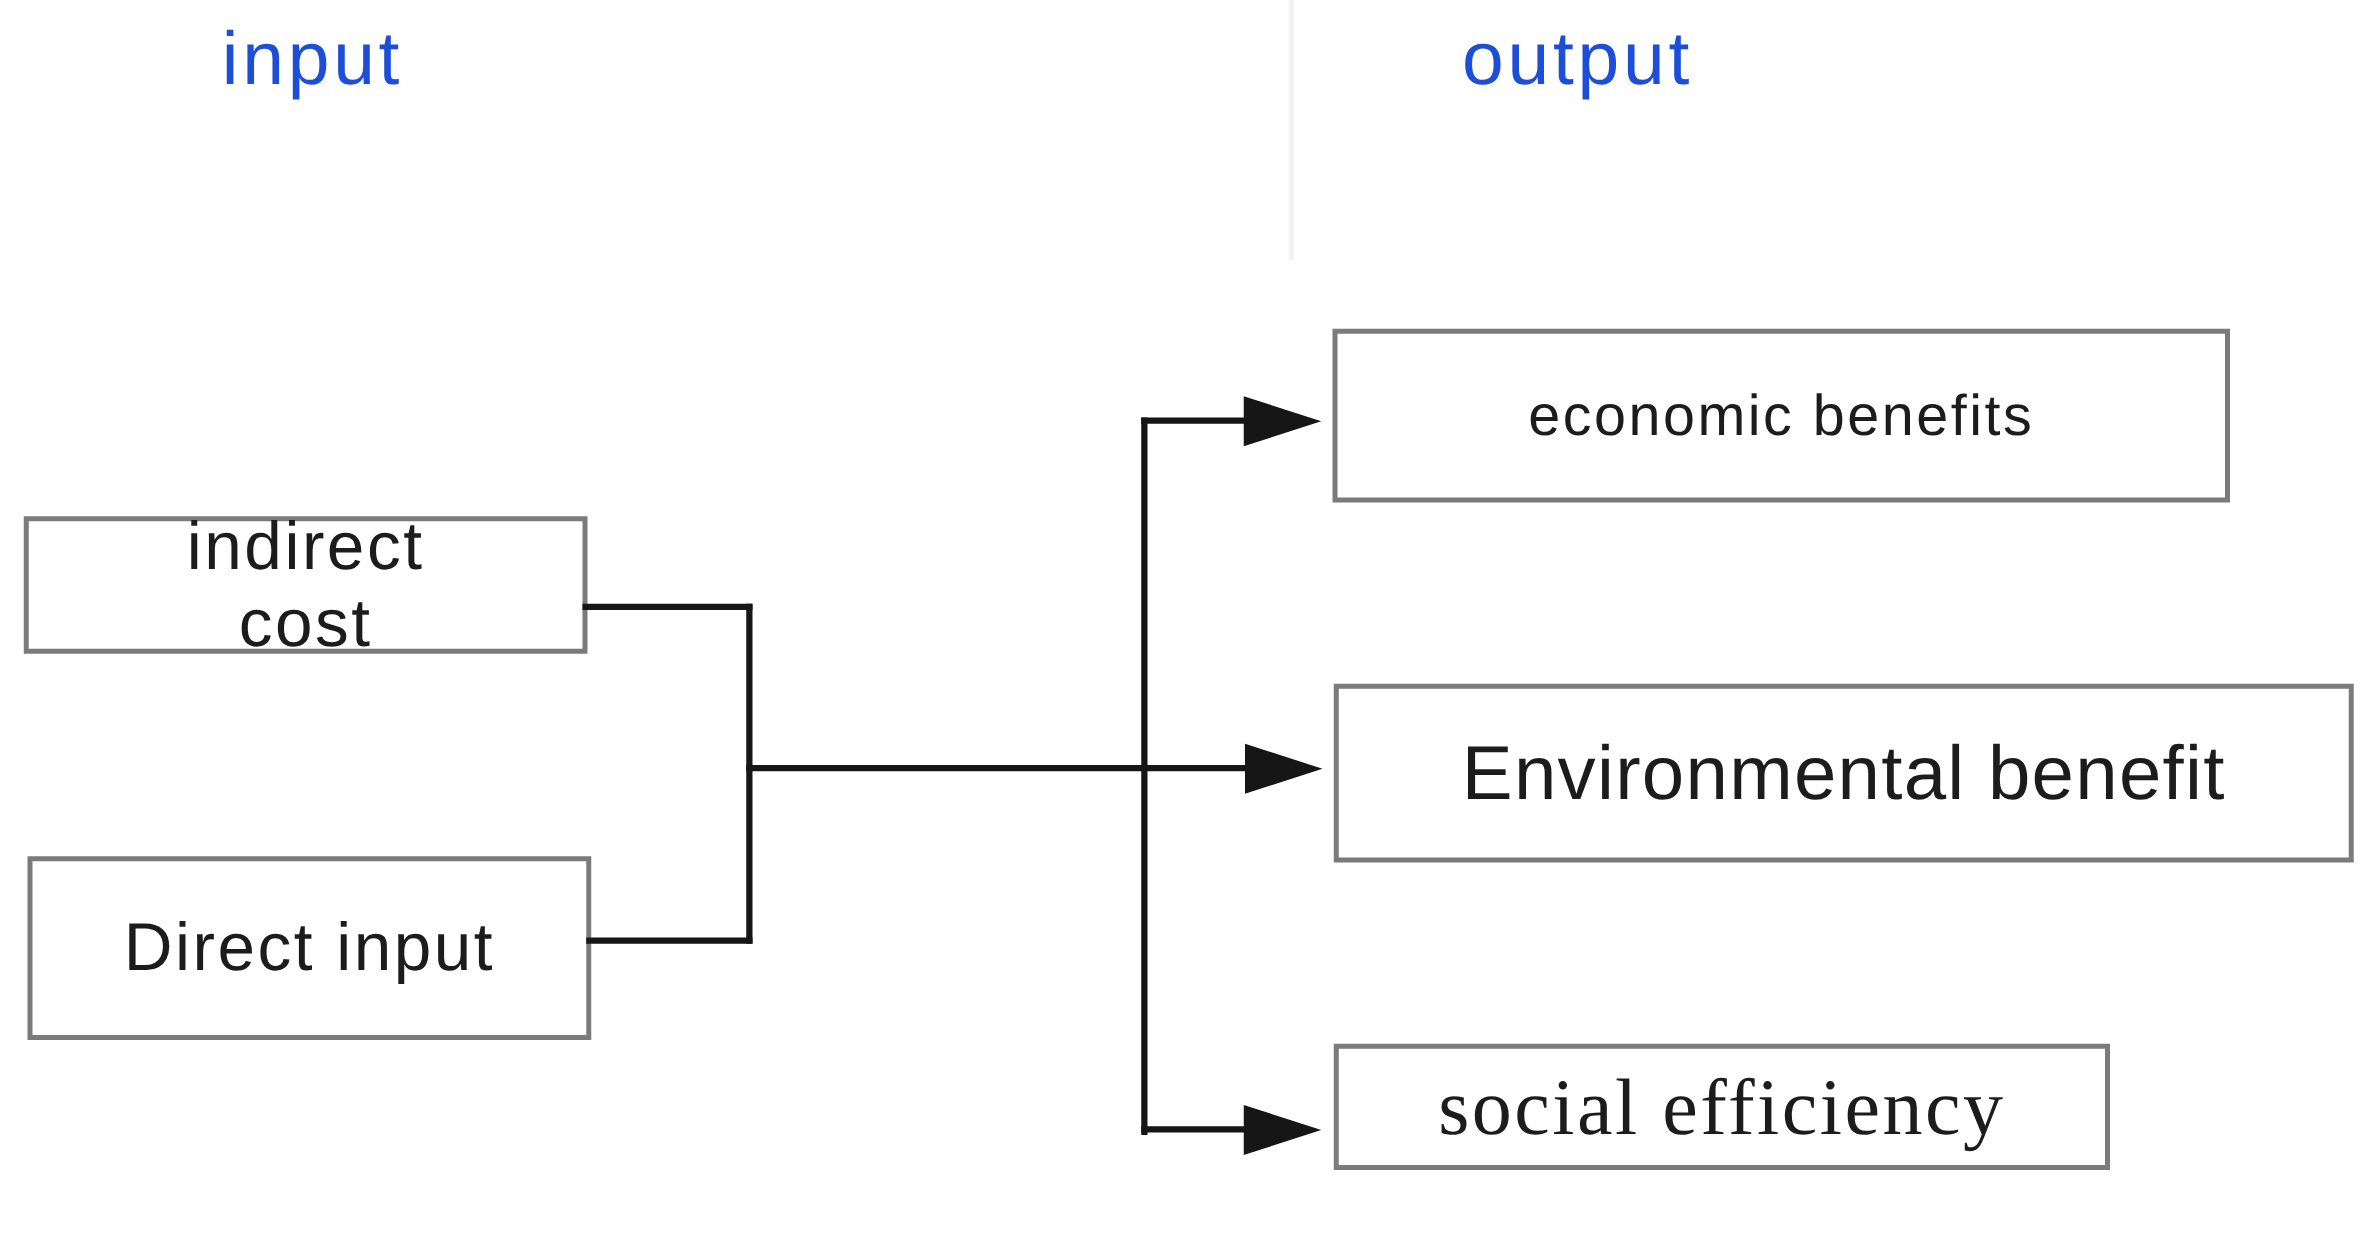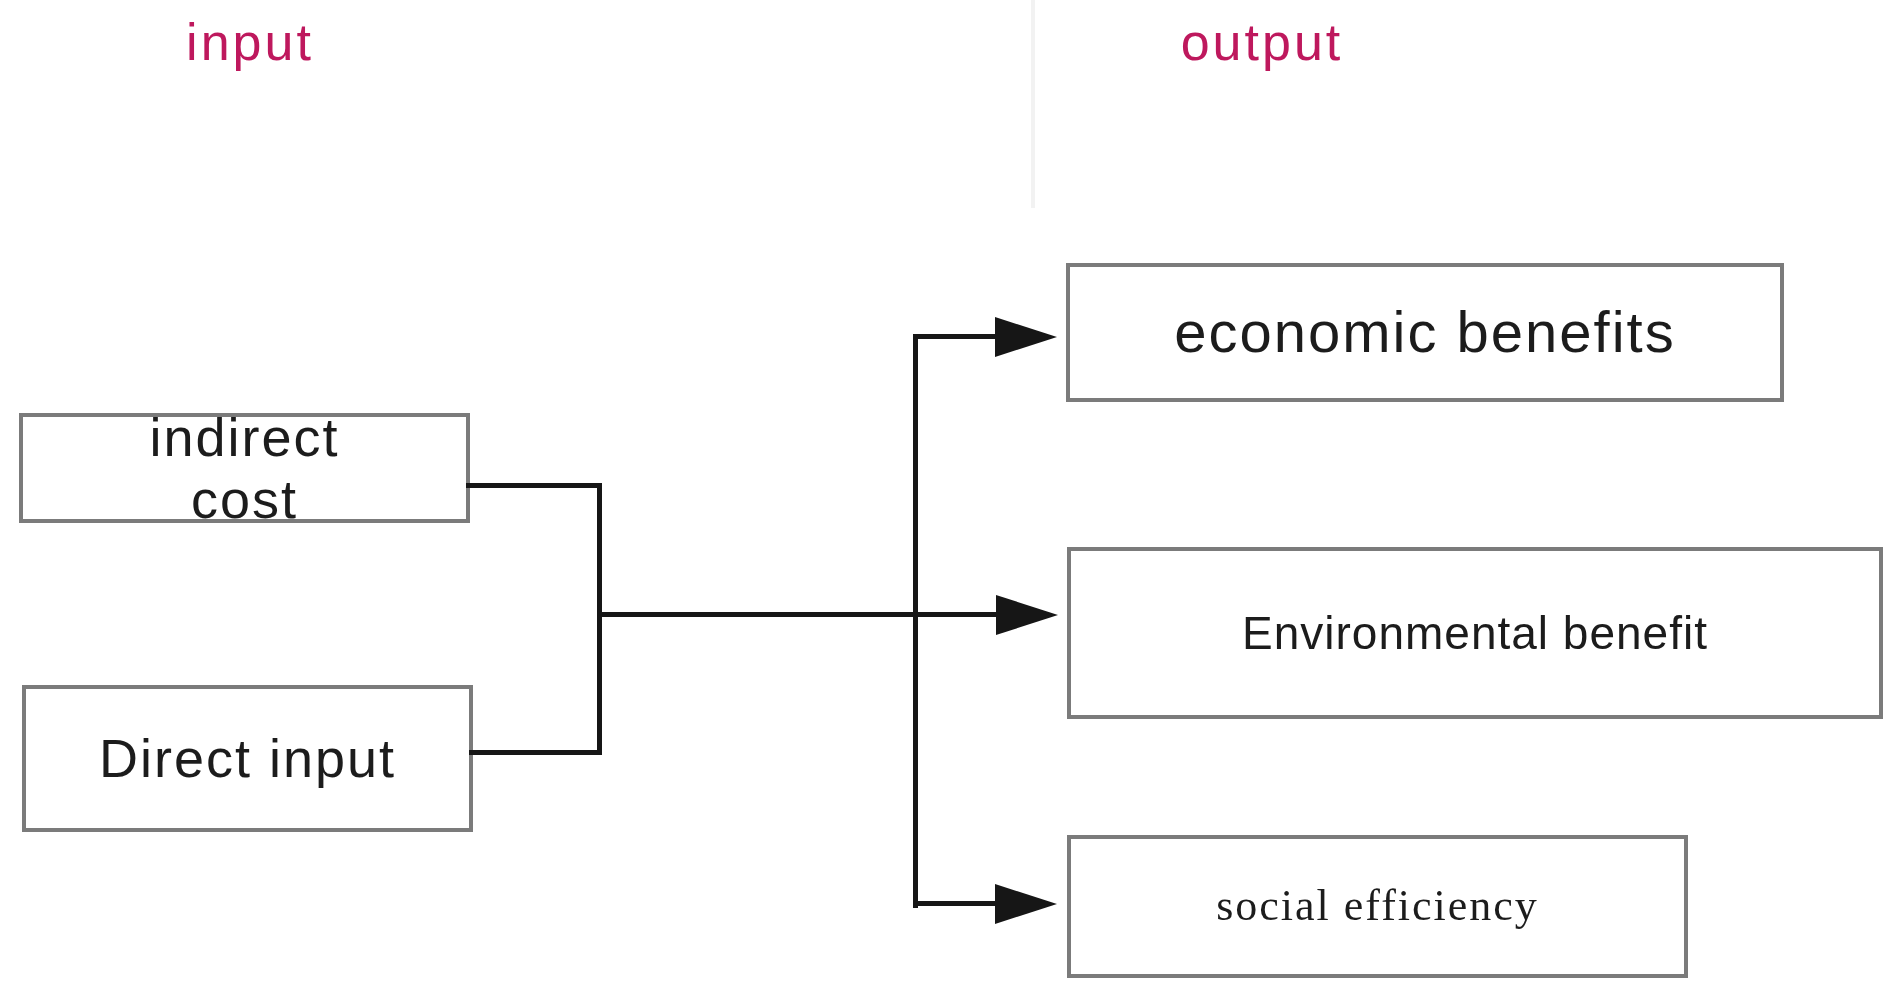--- a/index.html
+++ b/index.html
@@ -10,23 +10,23 @@
   #stage {
     position: relative;
     width: 1904px;
     height: 996px;
     background: var(--bg, #ffffff);
     overflow: hidden;
     font-family: "Liberation Sans", sans-serif;
   }
   .hdr {
     position: absolute;
-    font-size: 52px;
+    font-size: 60px;
     letter-spacing: 3px;
-    color: #be185d;
+    color: #1d4ed8;
     text-align: center;
     width: 280px;
     line-height: 1.1;
     white-space: nowrap;
   }
   #hdr-input  { left: 110; left: 110px; top: 14px; }
   #hdr-output { left: 1122px; top: 14px; }
 
   .node {
     position: absolute;
@@ -37,24 +37,24 @@
     flex-direction: column;
     align-items: center;
     justify-content: center;
     color: var(--text, #1c1c1c);
     text-align: center;
     line-height: 1.15;
     white-space: nowrap;
   }
   #node-indirect { left: 19px;  top: 413px; width: 451px; height: 110px; font-size: 54px; letter-spacing: 2px; }
   #node-direct   { left: 22px;  top: 685px; width: 451px; height: 147px; font-size: 54px; letter-spacing: 2px; }
-  #node-economic { left: 1066px; top: 263px; width: 718px; height: 139px; font-size: 58px; letter-spacing: 2px; }
-  #node-environmental { left: 1067px; top: 547px; width: 816px; height: 172px; font-size: 46px; letter-spacing: 1px; }
-  #node-social   { left: 1067px; top: 835px; width: 621px; height: 143px;
-                   font-family: "Liberation Serif", serif; font-size: 44px; letter-spacing: 2px; }
+  #node-economic { left: 1066px; top: 263px; width: 718px; height: 139px; font-size: 46px; letter-spacing: 2px; }
+  #node-environmental { left: 1067px; top: 547px; width: 816px; height: 143px; font-size: 61px; letter-spacing: 1px; }
+  #node-social   { left: 1067px; top: 835px; width: 621px; height: 101px;
+                   font-family: "Liberation Serif", serif; font-size: 64px; letter-spacing: 2px; }
 
   .line {
     position: absolute;
     background: var(--line, #161616);
   }
   
   #conn-indirect-h { left: 466px; top: 483px; width: 136px; height: 5px; }
   
   #conn-direct-h   { left: 469px; top: 750px; width: 133px; height: 5px; }
   

